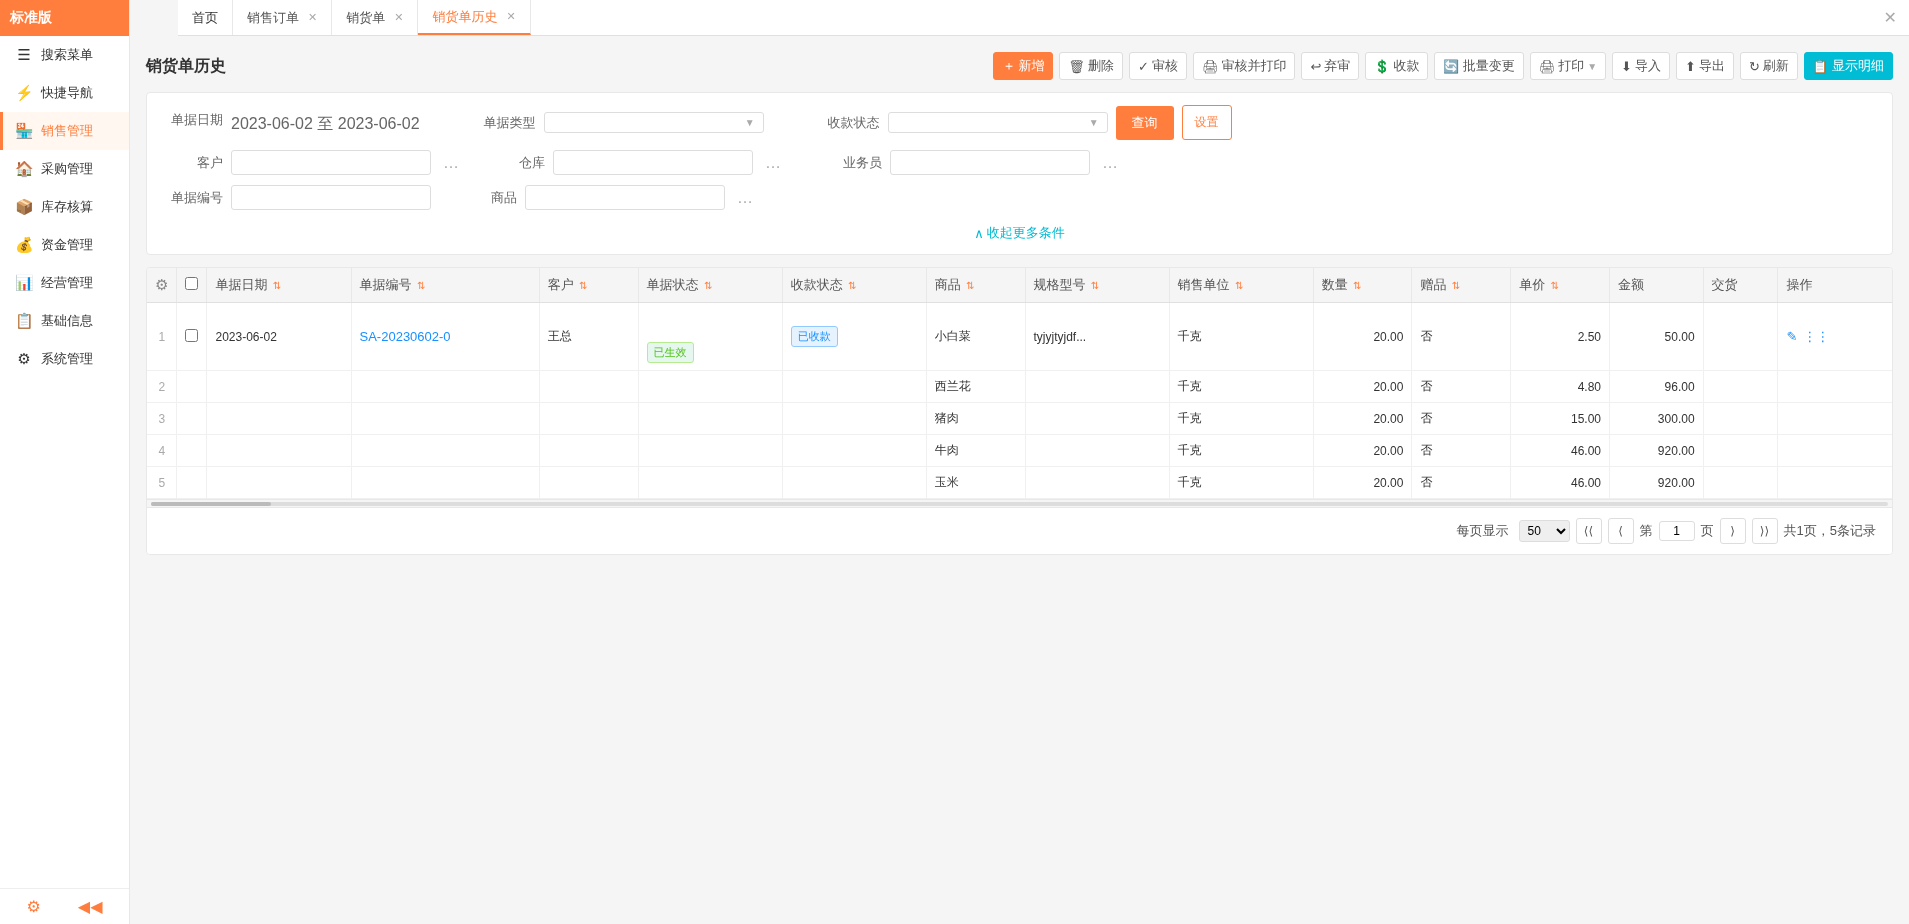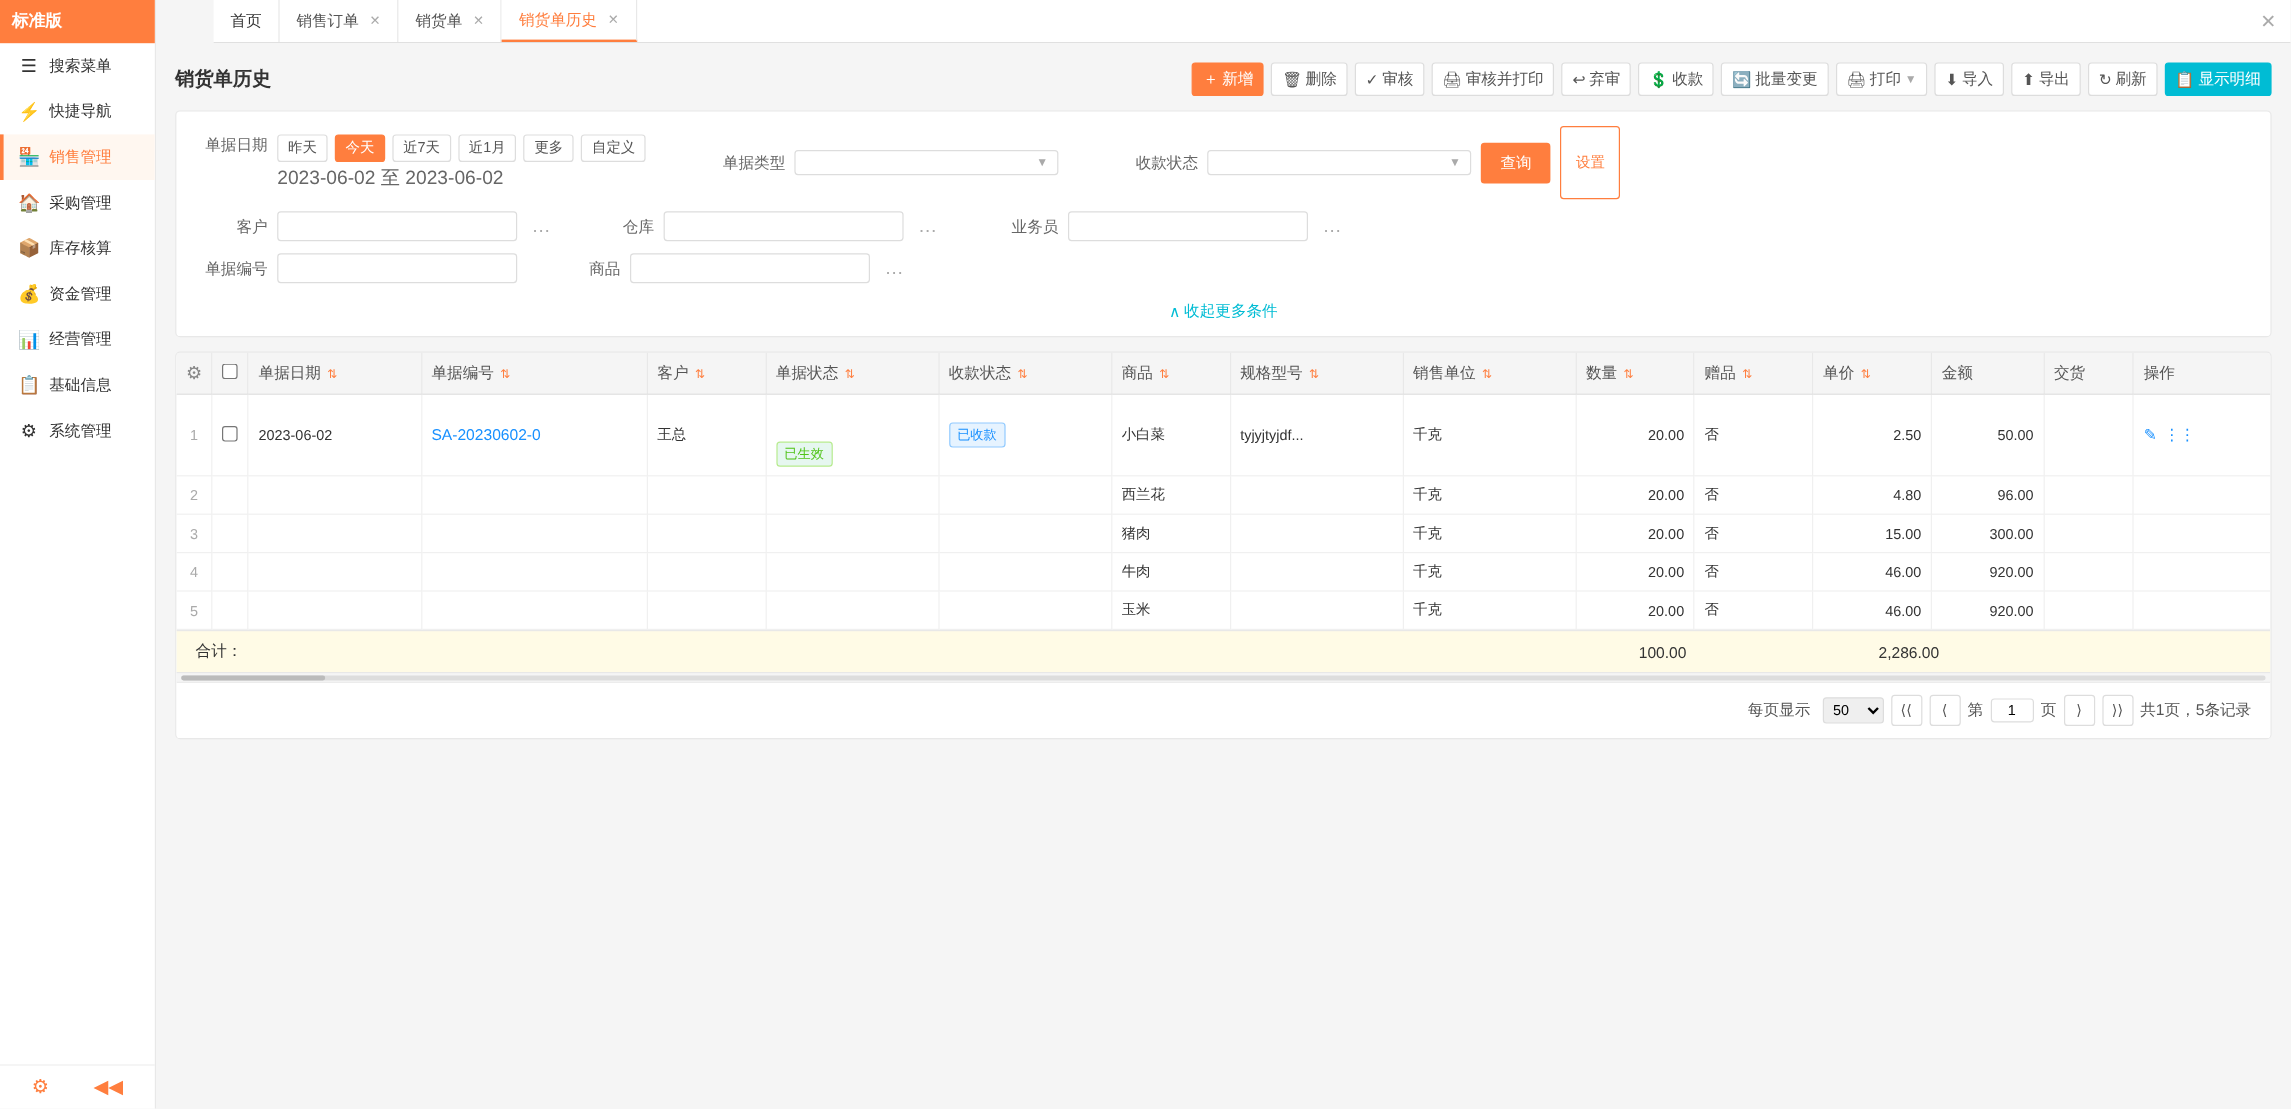--- a/index.html
+++ b/index.html
@@ -206,21 +206,21 @@
       border-radius: 3px;
       padding: 8px 16px;
       cursor: pointer;
       font-size: 13px;
     }
     .set-btn {
       background: #fff;
       color: #ff7e3e;
       border: 1px solid #ff7e3e;
       border-radius: 3px;
-      padding: 21px 12px;
+      padding: 8px 12px;
       cursor: pointer;
       font-size: 12px;
     }
 
     
     .table-area {
       background: #fff;
       border: 1px solid #e8e8e8;
       border-radius: 4px;
       overflow: hidden;
@@ -474,28 +474,20 @@
         </button>
       </div>
     </div>
 
     <div class="filter-area">
 
       <div class="filter-row">
         <div style="display:flex;align-items:flex-start;gap:8px;">
           <span class="filter-label">单据日期</span>
           <div>
-            <div class="date-group">
-              <button class="date-quick-btn">昨天</button>
-              <button class="date-quick-btn active">今天</button>
-              <button class="date-quick-btn">近7天</button>
-              <button class="date-quick-btn">近1月</button>
-              <button class="date-quick-btn">更多</button>
-              <button class="date-quick-btn">自定义</button>
-            </div>
             <div class="date-range-display">2023-06-02 至 2023-06-02</div>
           </div>
         </div>
         <div style="display:flex;align-items:center;gap:8px;margin-left:40px;">
           <span class="filter-label" style="width:60px;">单据类型</span>
           <div class="filter-select" style="width:220px;">
             <span></span>
             <span class="dropdown-arrow">▼</span>
           </div>
         </div>
@@ -698,27 +690,20 @@
               <td class="td-right">20.00</td>
               <td>否</td>
               <td class="td-right">46.00</td>
               <td class="td-right">920.00</td>
               <td></td>
               <td></td>
             </tr>
           </tbody>
       </table>
 
-      <div class="summary-row">
-        <span>合计：</span>
-        <div style="flex:1; display:flex; justify-content:flex-end; padding-right:260px;">
-          <span style="margin-right:160px;">100.00</span>
-          <span>2,286.00</span>
-        </div>
-      </div>
 
       <div class="scroll-bar-area">
         <div class="scroll-track">
           <div class="scroll-thumb"></div>
         </div>
       </div>
 
       <div class="pagination">
         <span>每页显示</span>
         <select class="page-size-select">

